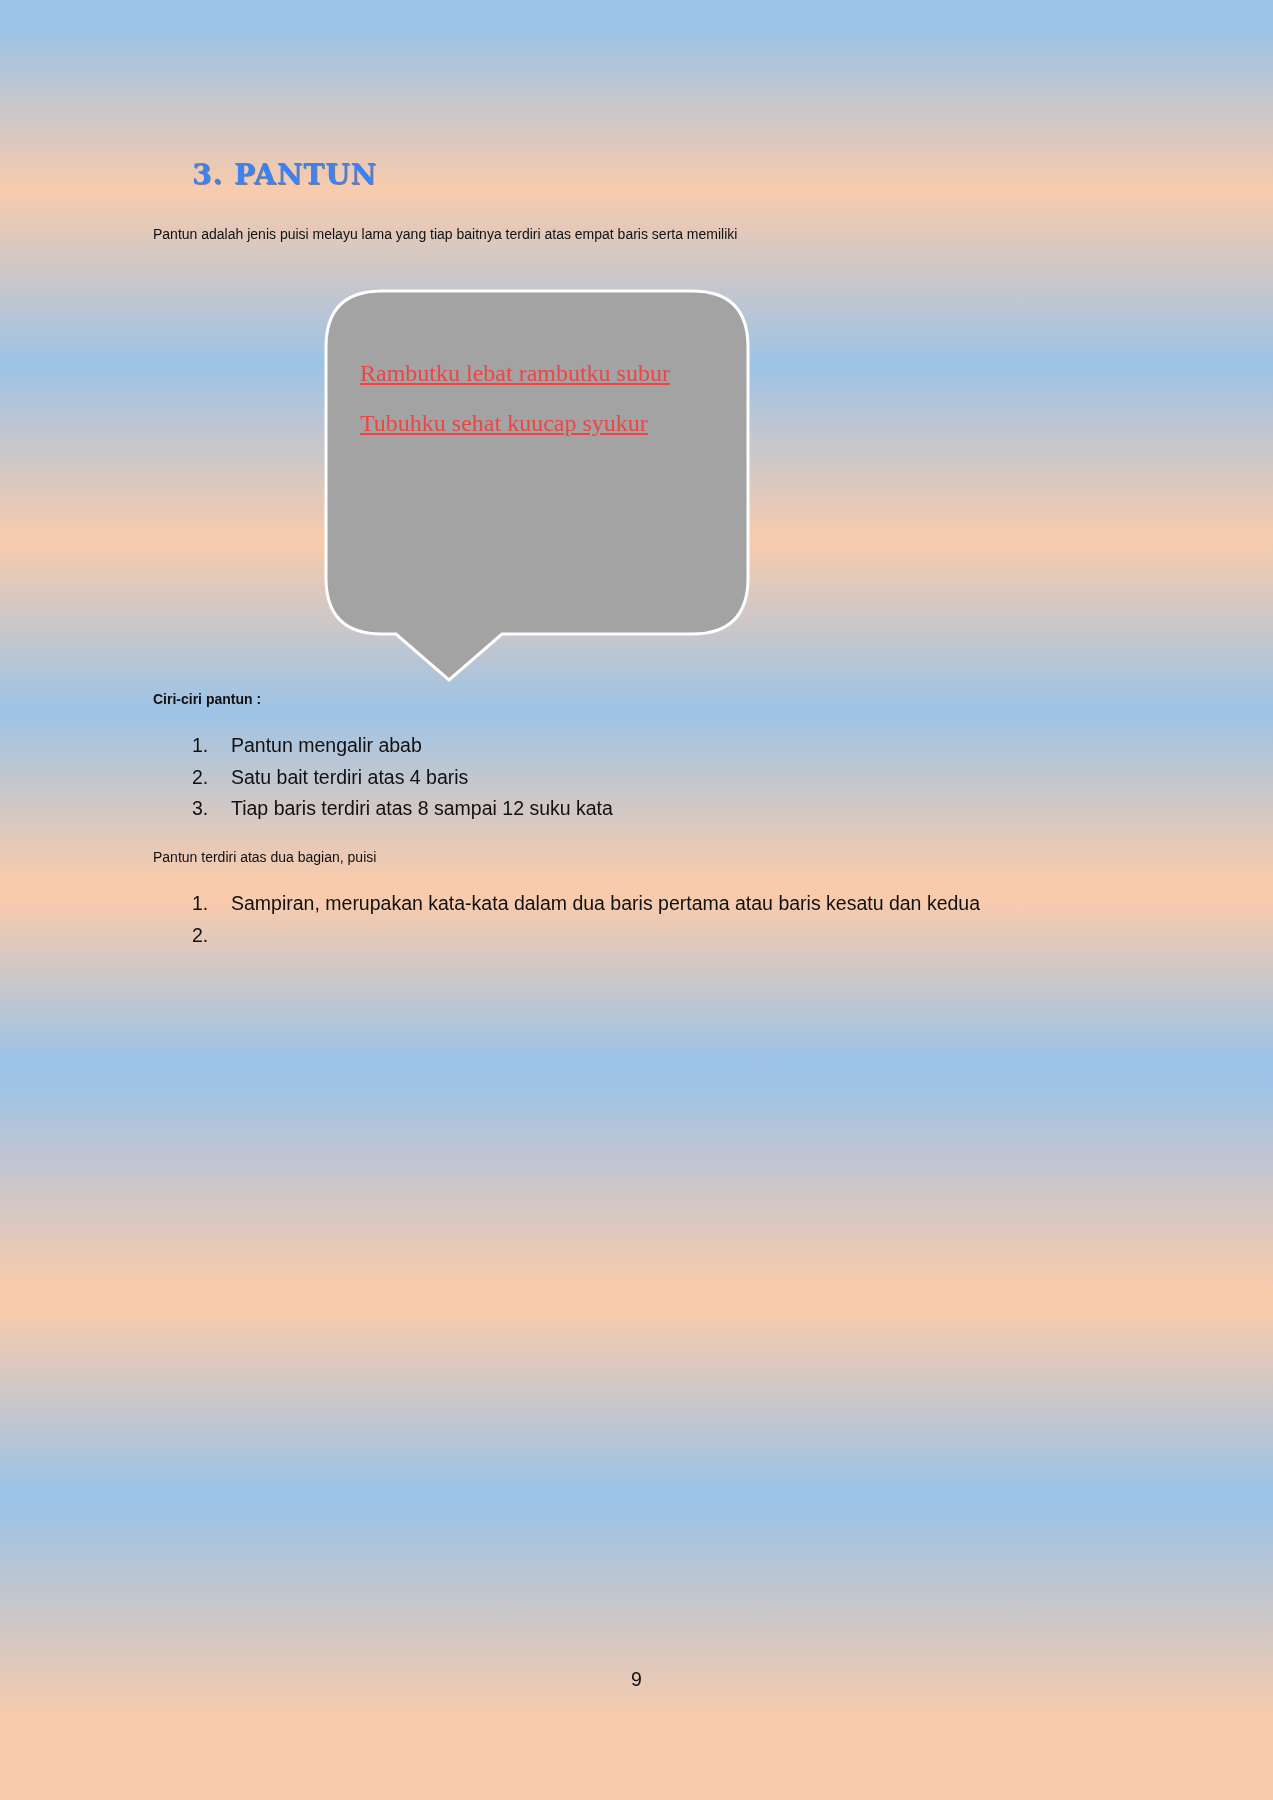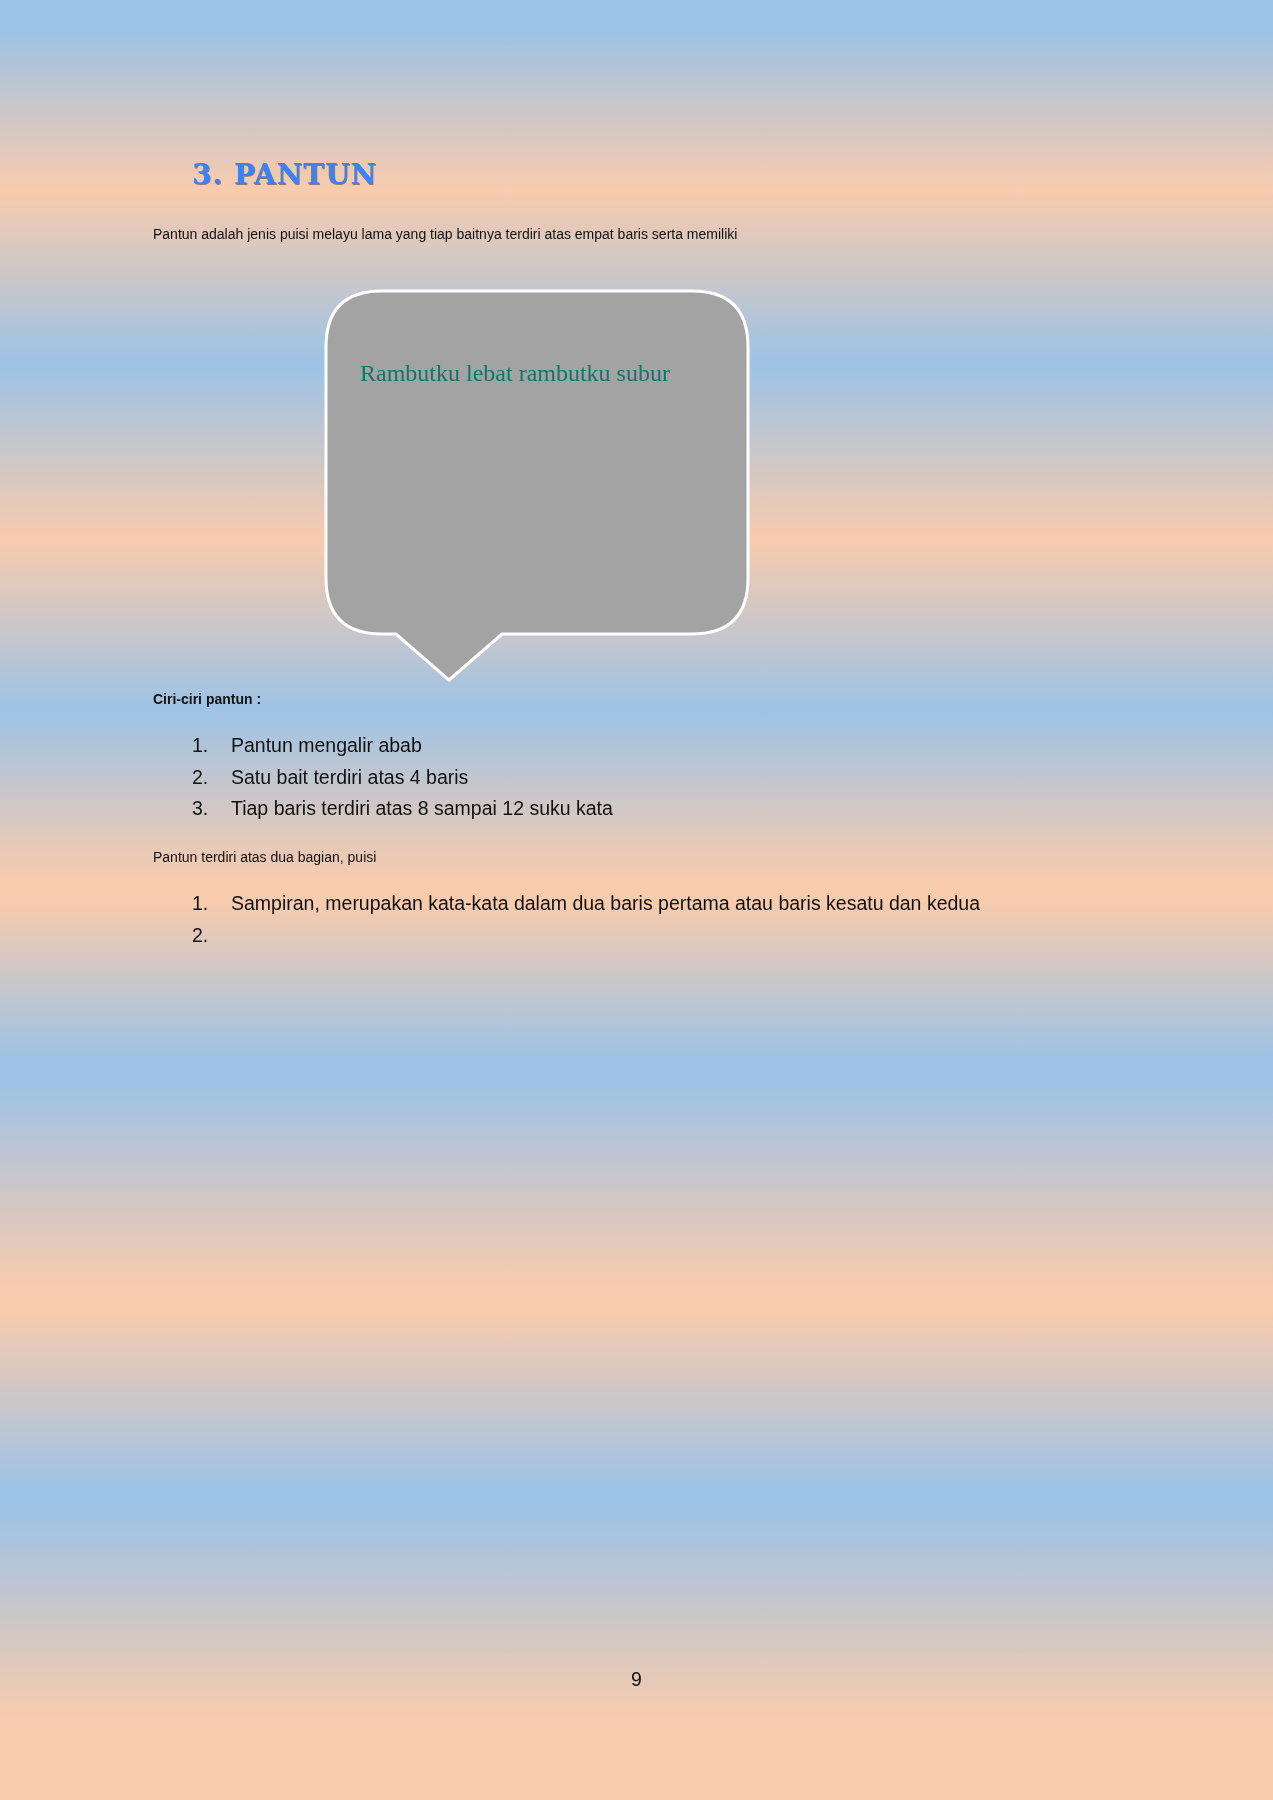--- a/index.html
+++ b/index.html
@@ -14,21 +14,21 @@
   }
   .heading {
     position: absolute; left: 192px; top: 158px;
     font-family: "DejaVu Serif", serif; font-weight: bold; font-size: 28px;
     letter-spacing: 1px; color: #3b82f6;
     text-shadow: 1px 1px 0 #8a7a70;
   }
   .para { position: absolute; left: 153px; font-size: 14px; line-height: 31px; width: 940px; }
   .callout { position: absolute; left: 324px; top: 289px; width: 426px; height: 393px; }
   .callout svg { position: absolute; left: 0; top: 0; }
-  .poem { position: absolute; left: 36px; top: 60px; font-family: "Liberation Serif", serif; font-size: 24px; line-height: 49.5px; color: #0f766e; }
+  .poem { position: absolute; left: 36px; top: 60px; font-family: "Liberation Serif", serif; font-size: 24px; line-height: 49.5px; color: #ef4444; text-decoration: underline; }
   .poem div { white-space: nowrap; }
   .olist { position: absolute; left: 192px; font-size: 19.5px; }
   .olist .item { display: flex; height: 31.5px; line-height: 31.5px; }
   .olist .num { width: 39px; }
   .page-num { position: absolute; left: 0; width: 1273px; top: 1668px; text-align: center; font-size: 19.5px; }
 </style>
 </head>
 <body>
 
 <div class="heading">3. PANTUN</div>
@@ -36,20 +36,21 @@
 <div class="para" style="top:219px;">
   <div>Pantun adalah jenis puisi melayu lama yang tiap baitnya terdiri atas empat baris serta memiliki</div>
 </div>
 
 <div class="callout">
   <svg width="426" height="393" viewBox="0 0 426 393">
     <path d="M 58 2 L 368 2 Q 424 2 424 58 L 424 289 Q 424 345 368 345 L 178 345 L 125 391 L 72 345 L 58 345 Q 2 345 2 289 L 2 58 Q 2 2 58 2 Z" fill="#a3a3a3" stroke="#ffffff" stroke-width="3"></path>
   </svg>
   <div class="poem">
     <div>Rambutku lebat rambutku subur</div>
+    <div>Tubuhku sehat kuucap syukur</div>
   </div>
 </div>
 
 <div class="para" style="top:684px;font-weight:bold;">Ciri-ciri pantun :</div>
 
 <div class="olist" style="top:730px;">
   <div class="item">
     <span class="num">1.</span>
     <span>Pantun mengalir abab</span>
   </div>

